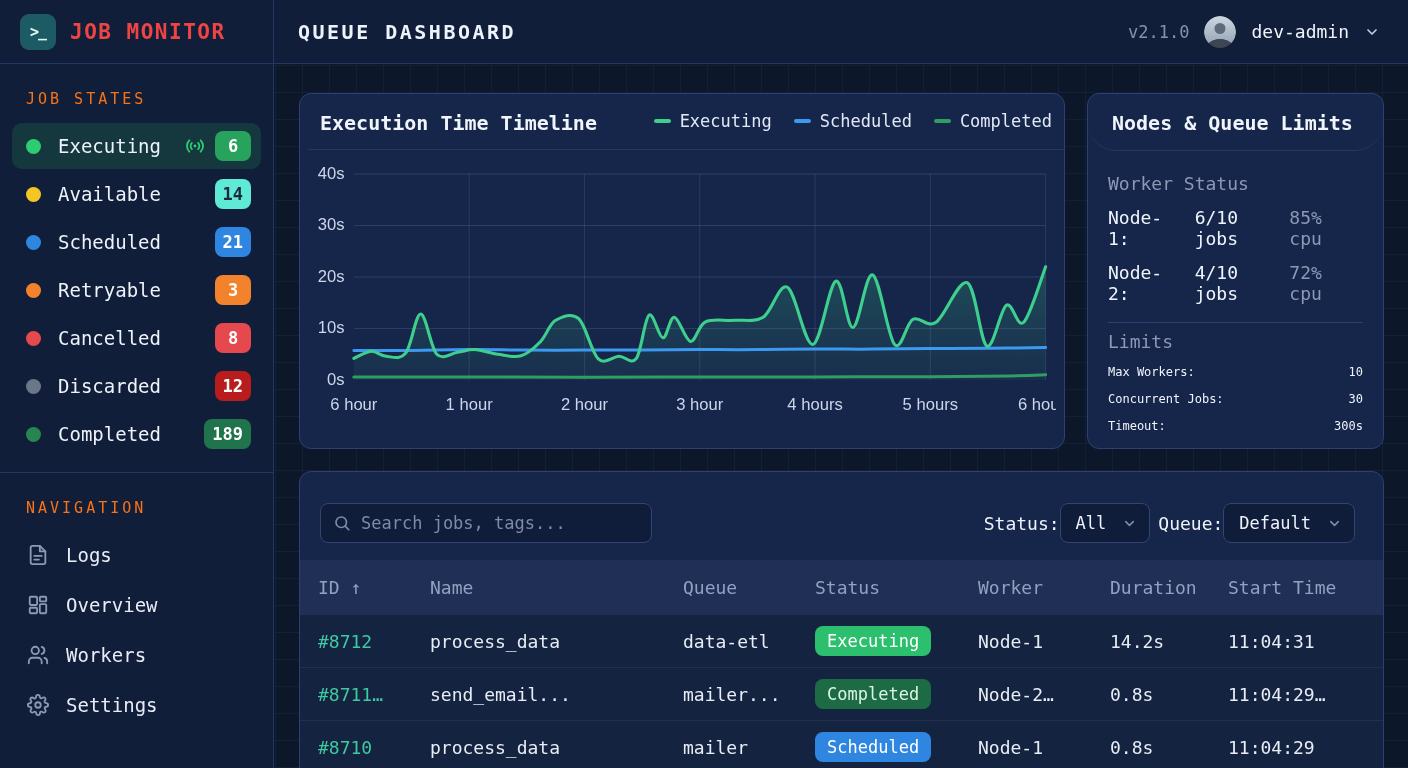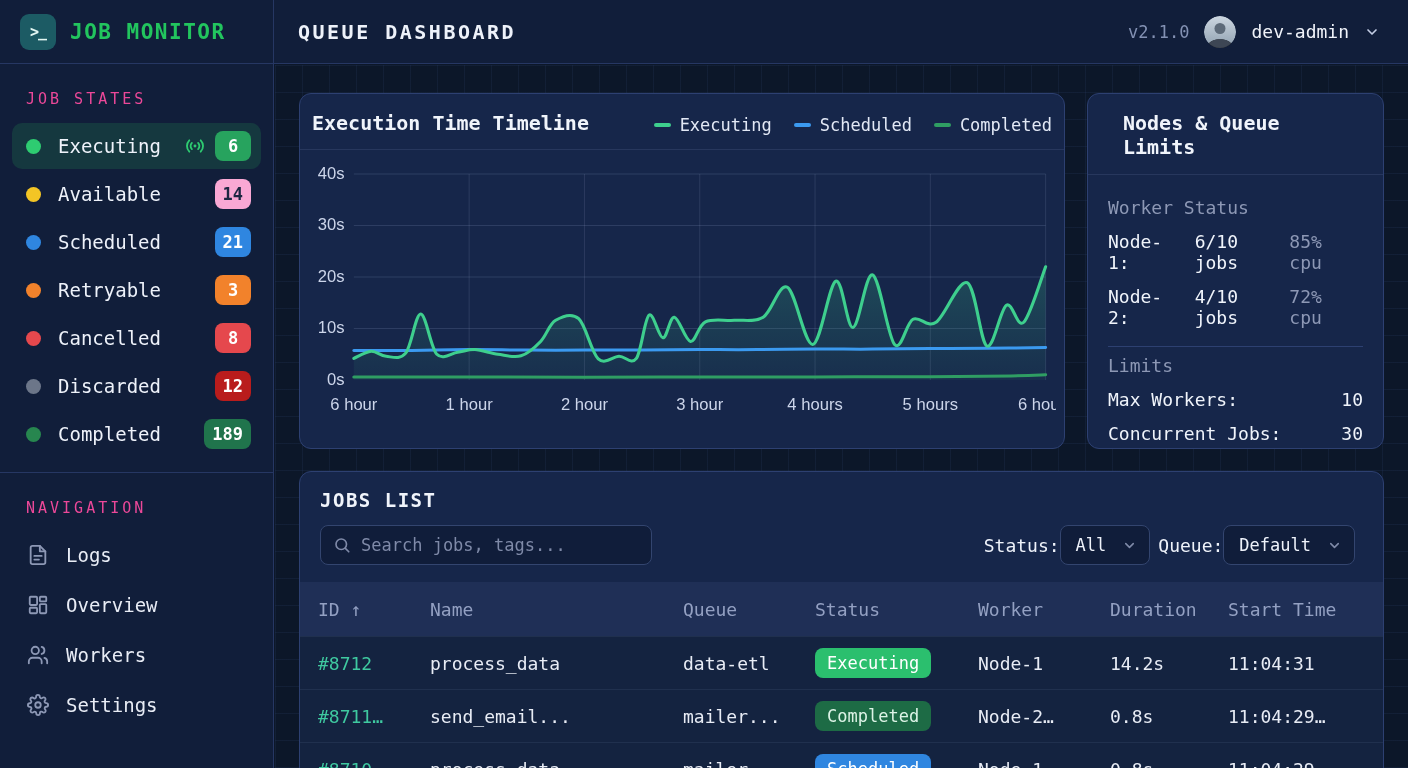--- a/index.html
+++ b/index.html
@@ -15,34 +15,34 @@
   .header {
     position:absolute; top:0; left:0; right:0; height:64px;
     background:#111e3a; border-bottom:1px solid #263763;
     display:flex; align-items:center; z-index:10;
   }
   .brand { width:274px; height:100%; display:flex; align-items:center; gap:14px;
            padding-left:20px; border-right:1px solid #263763; }
   .logo { width:36px; height:36px; border-radius:9px; background:#1c5b64;
           color:#e3f7f3; display:flex; align-items:center; justify-content:center;
           font-size:15px; font-weight:bold; letter-spacing:-1px; }
-  .brand-title { font-size:21px; font-weight:bold; letter-spacing:1.5px; color:#22c55e; }
+  .brand-title { font-size:21px; font-weight:bold; letter-spacing:1.5px; color:#ef4444; }
   .page-title { font-size:20px; font-weight:bold; letter-spacing:2.5px; margin-left:24px; color:#eef2fa; }
   .header-right { margin-left:auto; display:flex; align-items:center; gap:15px; padding-right:28px; }
   .version { color:#8391b3; font-size:17px; }
   .avatar { width:32px; height:32px; border-radius:50%; overflow:hidden; flex:0 0 auto; }
   .user-name { font-size:18px; color:#f0f3fa; }
   .chev { color:#c3cde4; display:flex; }
 
   
   .sidebar {
     position:absolute; top:64px; left:0; width:274px; bottom:0;
     background:#111e3a; border-right:1px solid #263763;
   }
-  .section-label { color:#ec4899; font-size:15px; letter-spacing:3px; padding:26px 26px 13px; }
+  .section-label { color:#f97316; font-size:15px; letter-spacing:3px; padding:26px 26px 13px; }
   .state-item { display:flex; align-items:center; height:46px; margin:2px 12px;
                 padding:0 10px 0 14px; border-radius:10px; cursor:pointer; }
   .state-item.active { background:#15383f; }
   .dot { width:15px; height:15px; border-radius:50%; margin-right:17px; flex:0 0 auto; }
   .state-label { font-size:19px; flex:1; color:#eef2fa; }
   .live-icon { color:#2ecc71; margin-right:9px; display:flex; }
   .badge { min-width:36px; height:30px; border-radius:8px; display:flex; align-items:center;
            justify-content:center; font-size:17px; font-weight:bold; padding:0 8px; }
   .sidebar-divider { border-top:1px solid #263763; margin-top:15px; }
   .nav-item { display:flex; align-items:center; gap:17px; height:50px; padding:0 27px;
@@ -56,39 +56,39 @@
     background-color:#0c1729;
     background-image:
       linear-gradient(rgba(84,116,190,0.09) 1px, transparent 1px),
       linear-gradient(90deg, rgba(84,116,190,0.09) 1px, transparent 1px);
     background-size:27px 27px;
   }
   .top-row { display:flex; gap:22px; }
   .card { background:#16264a; border:1px solid #2d4071; border-radius:12px; }
 
   .chart-card { flex:1; height:356px; overflow:hidden; }
-  .card-header { display:flex; align-items:flex-end; justify-content:space-between;
-                 padding:17px 12px 14px; border-bottom:1px solid rgba(148,166,210,0.14); }
+  .card-header { display:flex; align-items:flex-start; justify-content:space-between;
+                 padding:17px 12px 14px; border-bottom:1px solid rgba(148,166,210,0.14);margin-left:8px; }
   .card-title { font-size:20px; font-weight:bold; color:#f0f4fb; }
   .legend { display:flex; gap:22px; }
   .legend-item { display:flex; align-items:center; gap:9px; font-size:17px; color:#e2e8f5; }
   .legend-swatch { width:17px; height:4px; border-radius:2px; }
   .chart-body { padding:8px 8px 0 4px; }
   .tick-text { font-family:"Liberation Sans", sans-serif; font-size:16px; fill:#ccd5ea; }
 
   .nodes-card { width:297px; height:356px; overflow:hidden; }
-  .nodes-header { padding:17px 35px 15px; border-bottom:1px solid rgba(148,166,210,0.14); }
+  .nodes-header { padding:17px 24px 15px; border-bottom:1px solid rgba(148,166,210,0.14);border-radius:28px; }
   .nodes-body { padding:14px 20px; }
   .subheading { color:#8d98b5; font-size:18px; margin:8px 0 4px; }
   .worker-row { display:flex; align-items:baseline; font-size:18px; margin-top:13px; }
   .worker-name { color:#f0f4fb; }
   .worker-jobs { color:#f0f4fb; margin-left:13px; }
   .worker-cpu { color:#8d98b5; margin-left:auto; }
   .hr { border-top:1px solid #2d4071; margin:18px 0 4px; }
-  .limit-row { display:flex; justify-content:space-between; font-size:18px; margin-top:13px; color:#f0f4fb; }
+  .limit-row { display:flex; justify-content:space-between; font-size:12px; margin-top:13px; color:#f0f4fb; }
 
   
   .jobs-card { margin-top:22px; height:420px; overflow:hidden; }
   .jobs-header { padding:17px 20px 0; }
   .jobs-title { font-size:19px; font-weight:bold; letter-spacing:1.5px; color:#f0f4fb; }
   .jobs-controls { display:flex; align-items:center; margin-top:14px; padding-bottom:17px; }
   .search-box { width:332px; height:40px; background:#101d3a; border:1px solid #33456f;
                 border-radius:8px; display:flex; align-items:center; padding:0 12px; gap:10px; }
   .search-icon { color:#7f8aa8; display:flex; }
   .search-box input { flex:1; background:transparent; border:none; outline:none;
@@ -160,21 +160,21 @@
               <path d="M15.4 8.6a4.8 4.8 0 0 1 0 6.8"></path>
               <path d="M5.8 5.8a8.8 8.8 0 0 0 0 12.4"></path>
               <path d="M18.2 5.8a8.8 8.8 0 0 1 0 12.4"></path>
             </svg>
           </span>
           <span class="badge" style="background: rgb(39, 163, 94); color: rgb(255, 255, 255);">6</span>
         </div>
         <div class="state-item">
           <span class="dot" style="background: rgb(243, 197, 37);"></span>
           <span class="state-label">Available</span>
-          <span class="badge" style="background: #f9a8d4; color: rgb(28, 39, 66);">14</span>
+          <span class="badge" style="background: #5eead4; color: rgb(28, 39, 66);">14</span>
         </div>
         <div class="state-item">
           <span class="dot" style="background: rgb(47, 134, 224);"></span>
           <span class="state-label">Scheduled</span>
           <span class="badge" style="background: rgb(47, 134, 224); color: rgb(255, 255, 255);">21</span>
         </div>
         <div class="state-item">
           <span class="dot" style="background: rgb(242, 130, 43);"></span>
           <span class="state-label">Retryable</span>
           <span class="badge" style="background: rgb(242, 130, 43); color: rgb(255, 255, 255);">3</span>
@@ -336,21 +336,20 @@
                 <span>300s</span>
               </div>
             </div>
         </div>
       </div>
 
     </div>
 
     <div class="card jobs-card">
       <div class="jobs-header">
-        <div class="jobs-title">JOBS LIST</div>
         <div class="jobs-controls">
           <div class="search-box">
             <span class="search-icon">
               <svg width="18" height="18" viewBox="0 0 24 24" fill="none" stroke="currentColor" stroke-width="2.2" stroke-linecap="round">
                   <circle cx="11" cy="11" r="7"></circle>
                   <line x1="16.5" y1="16.5" x2="21" y2="21"></line>
                 </svg>
             </span>
             <input type="text" placeholder="Search jobs, tags..." style="">
           </div>

